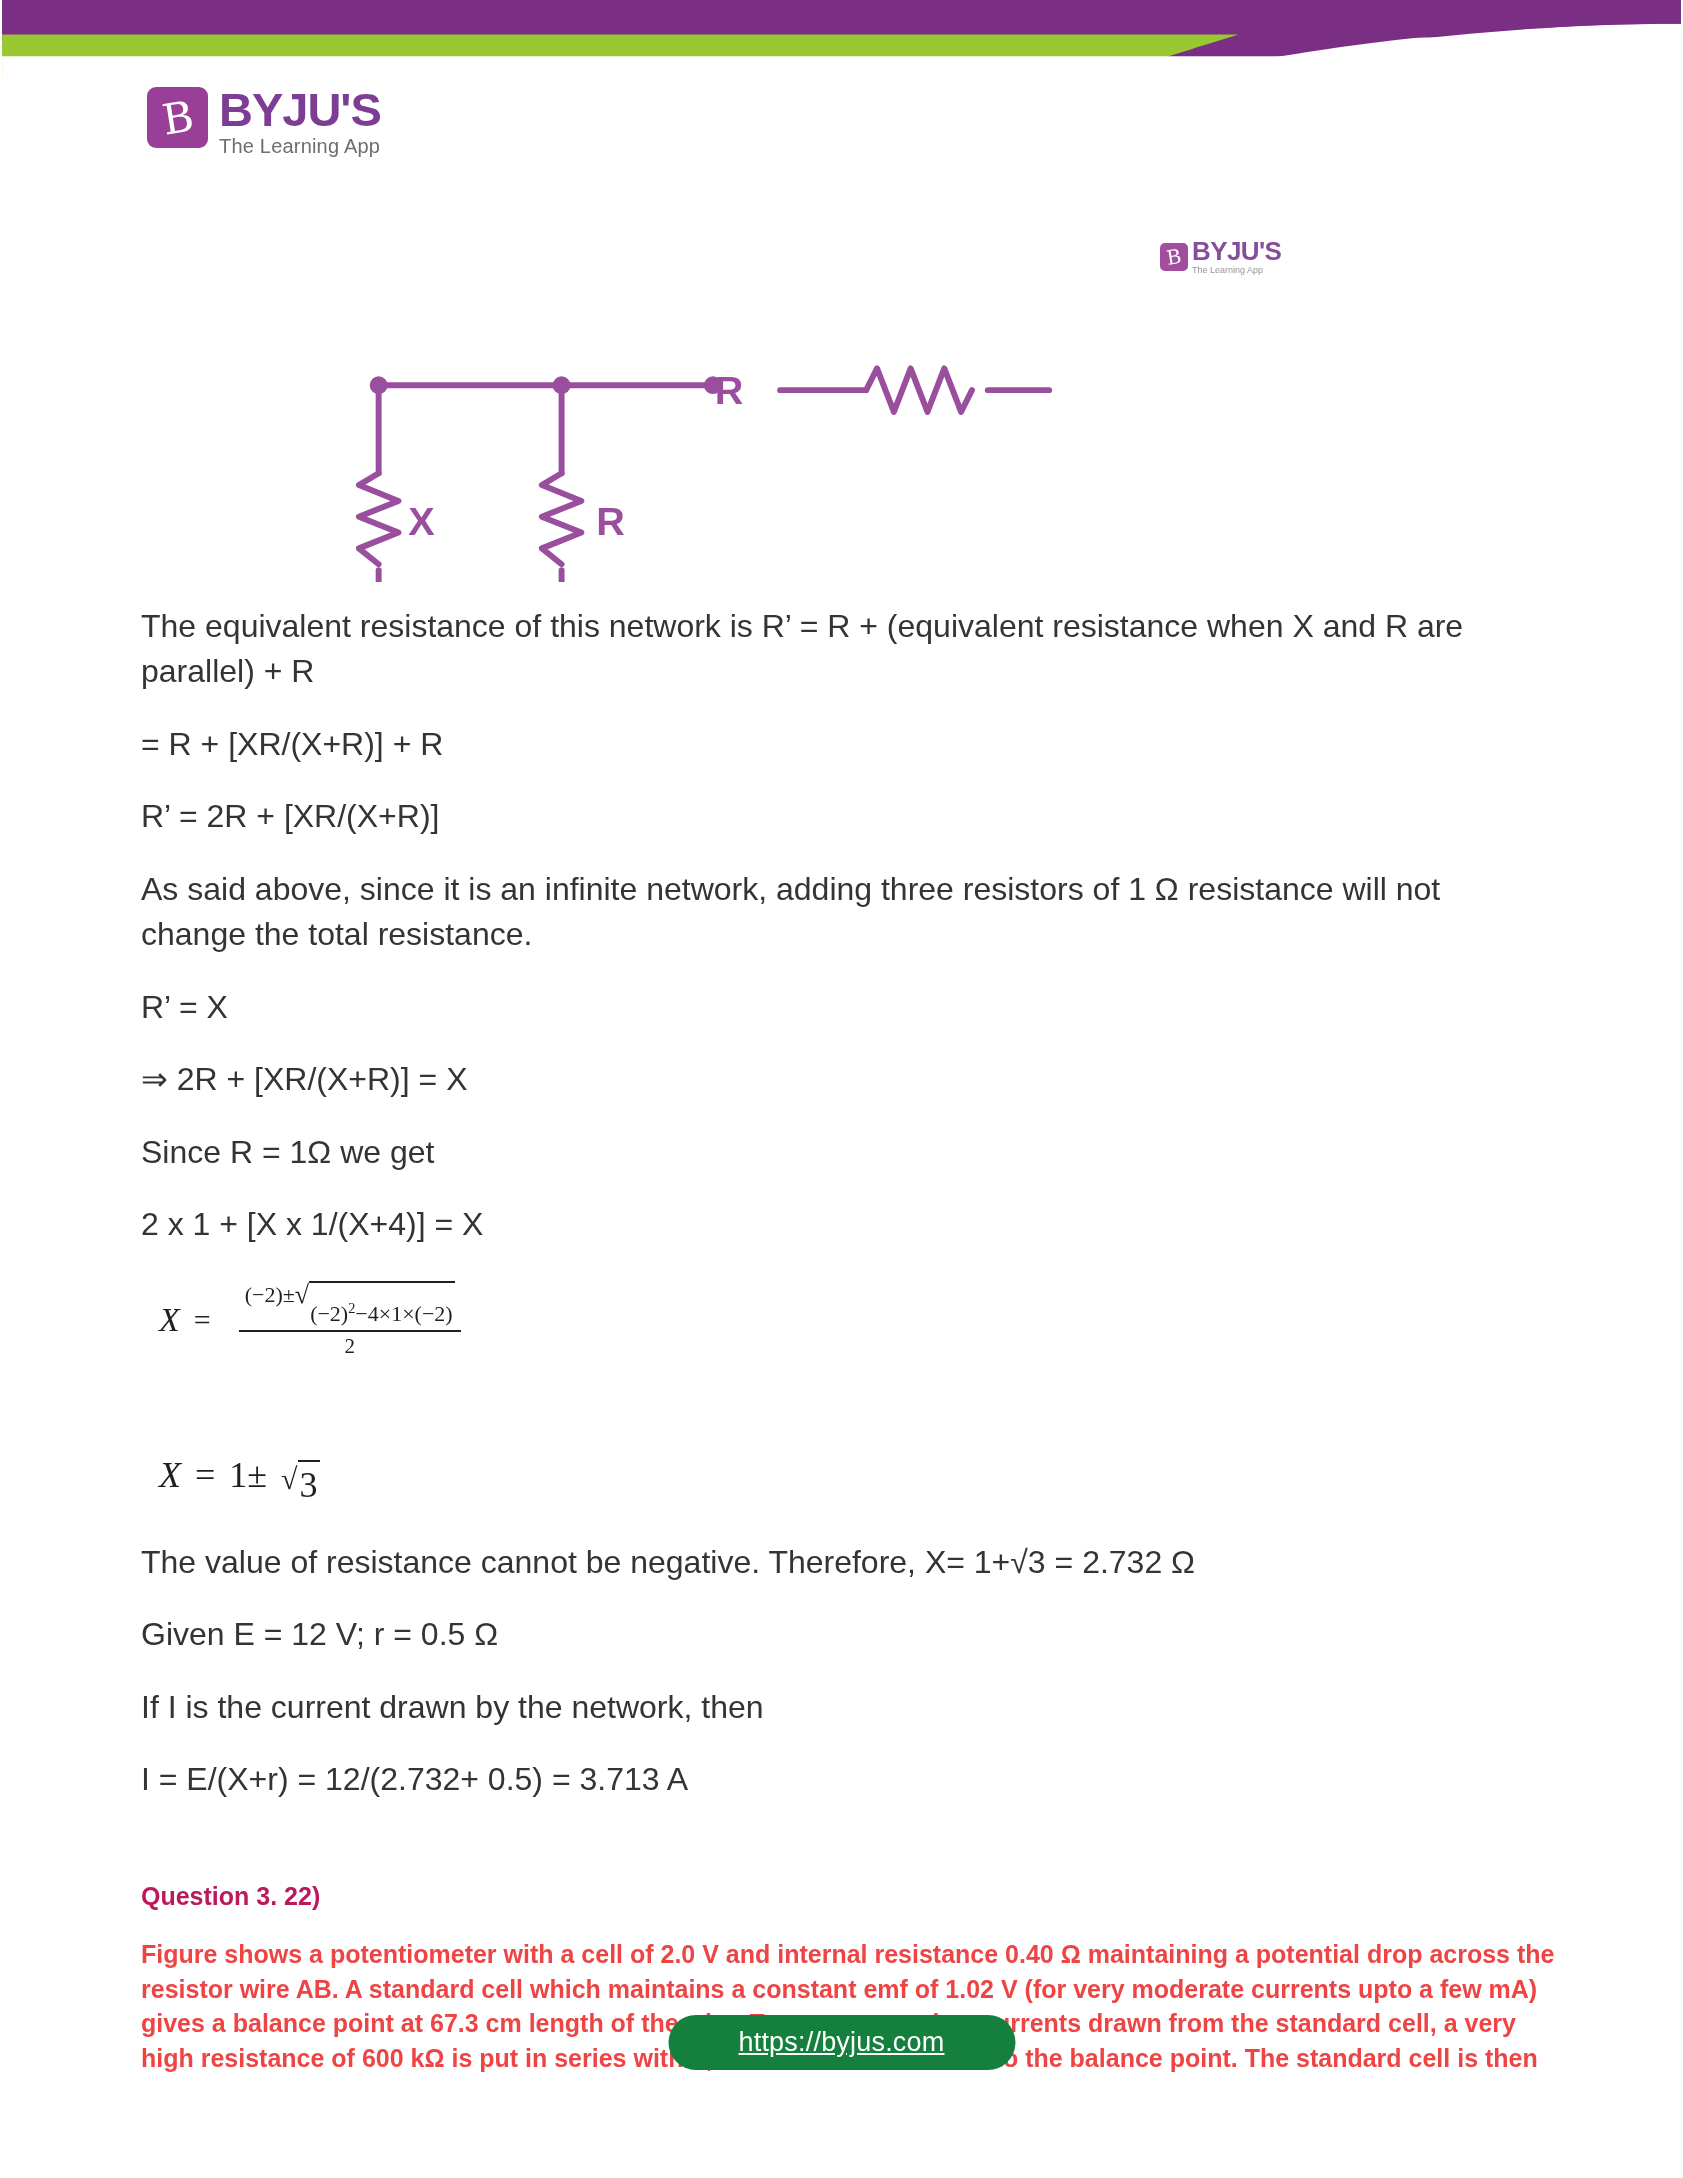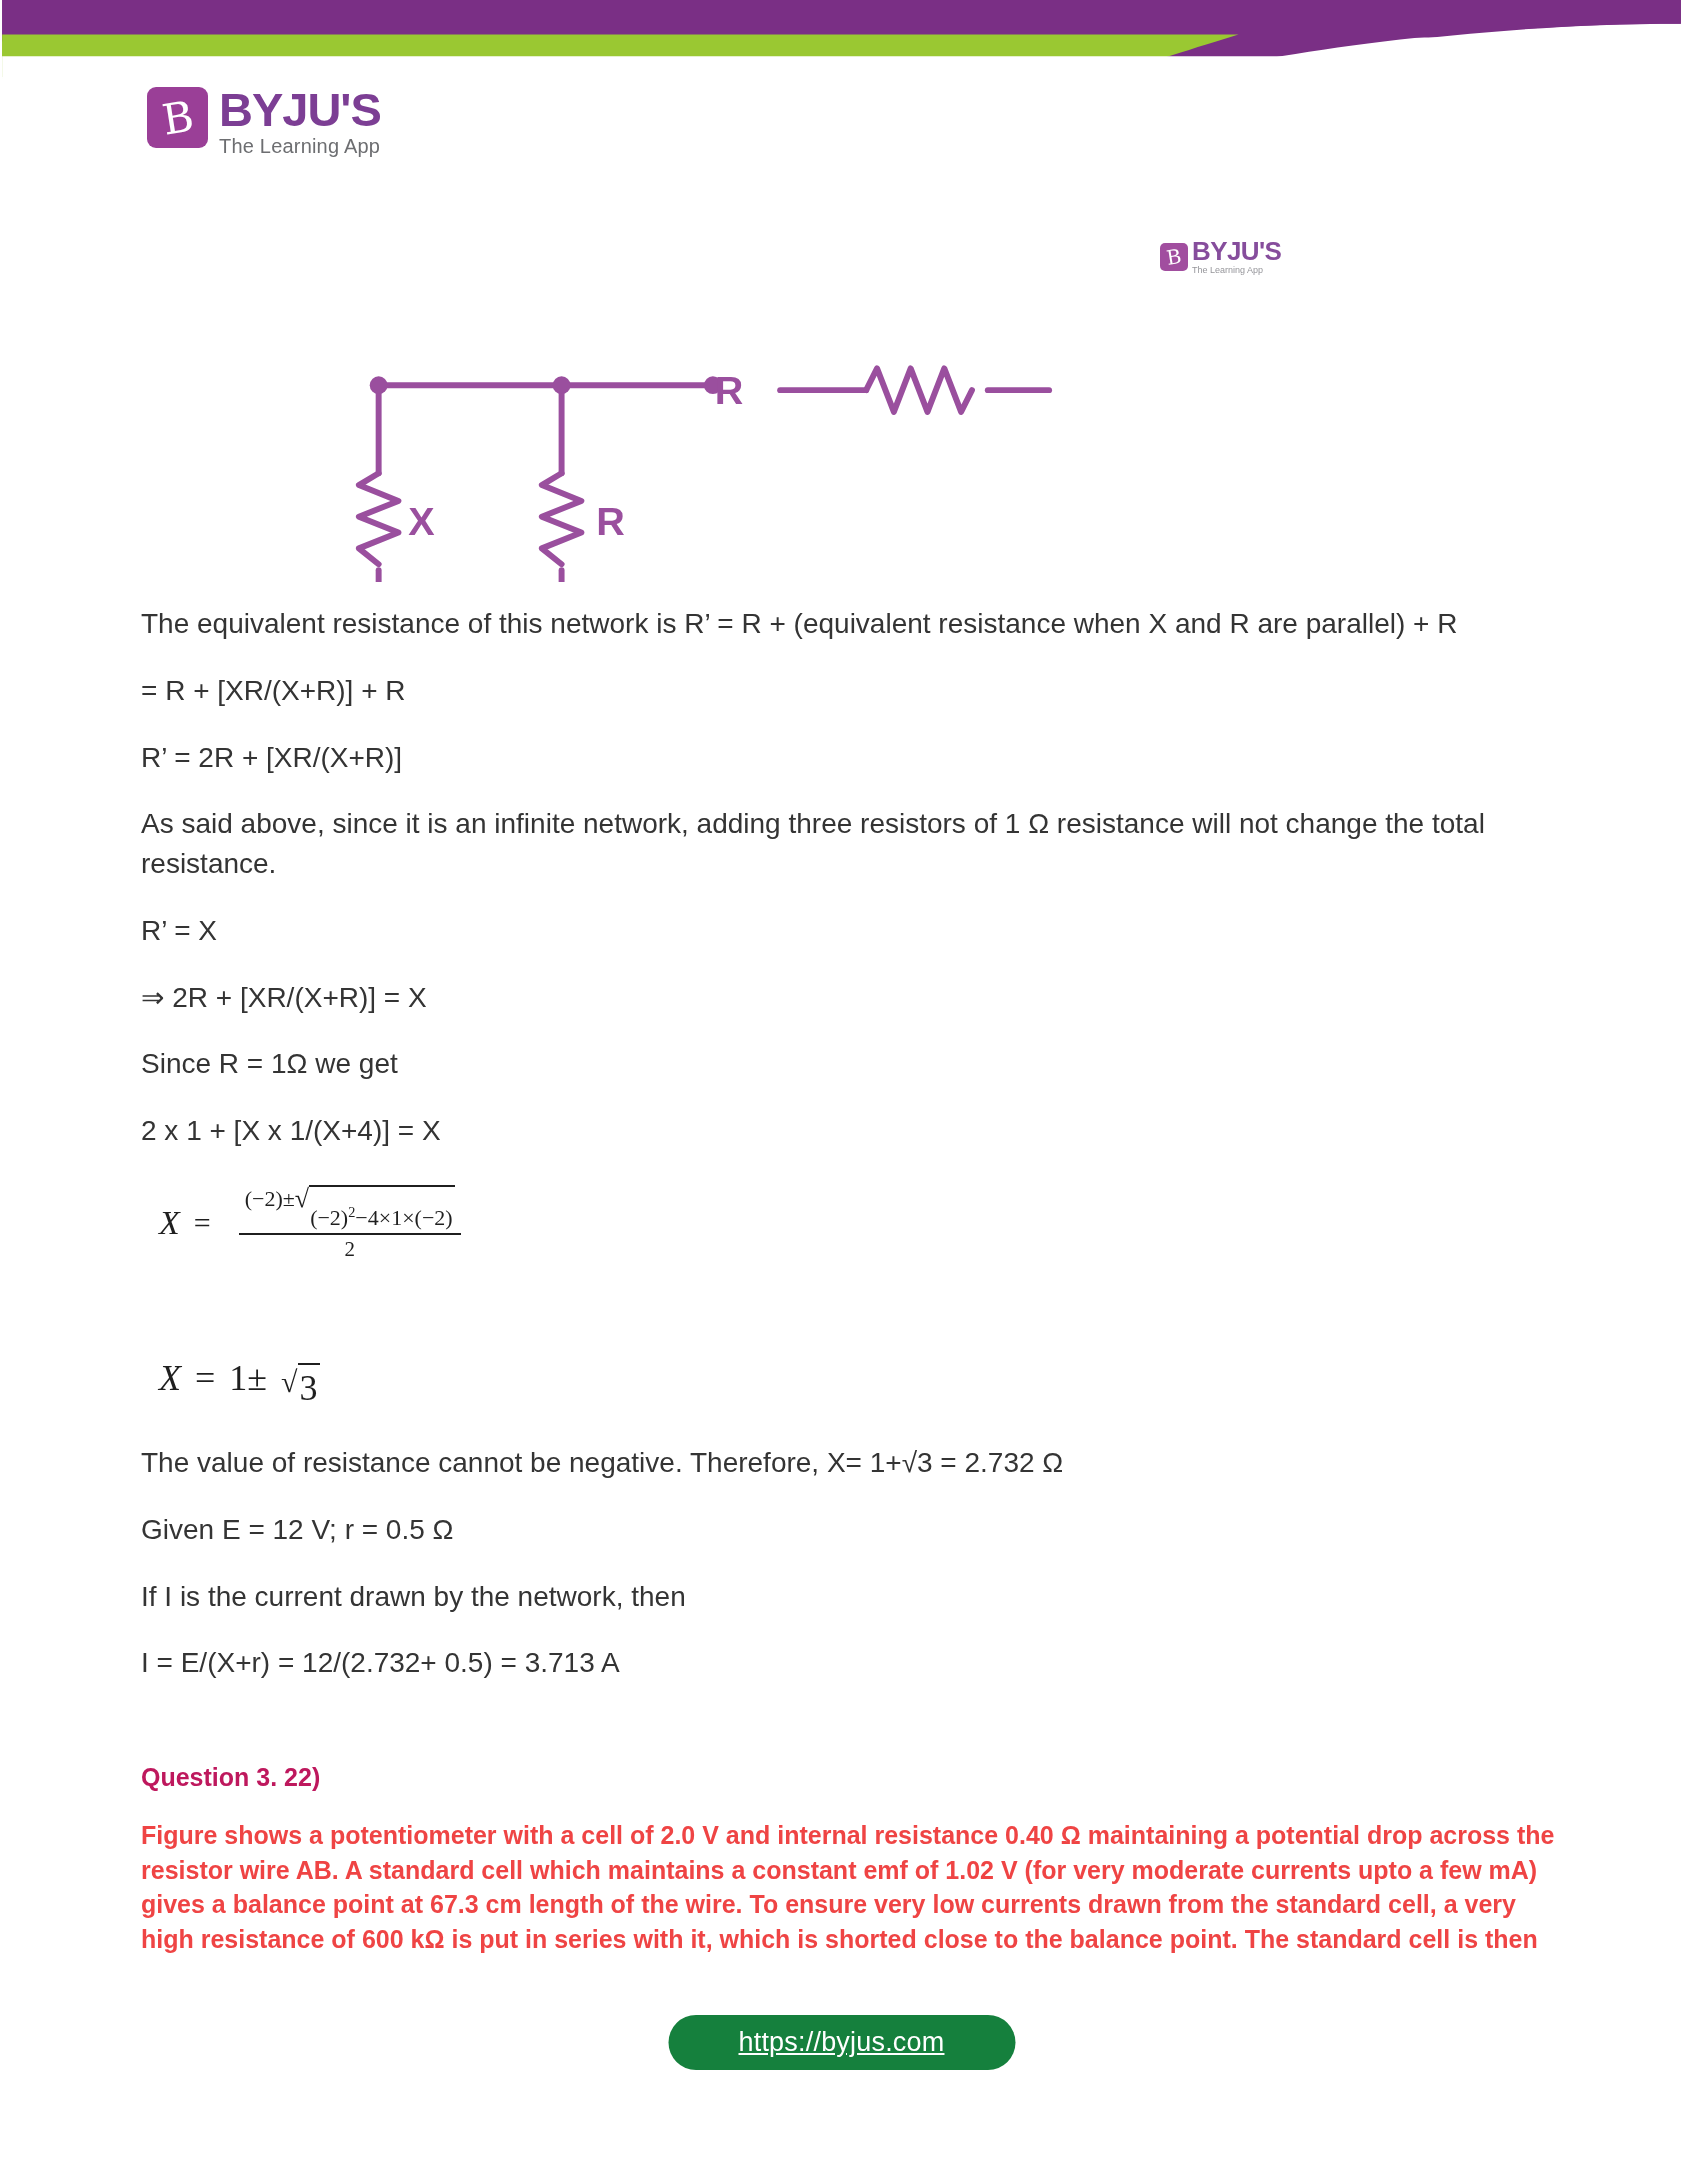--- a/index.html
+++ b/index.html
@@ -142,21 +142,21 @@
 
   
   #content {
     position: absolute;
     left: 141px;
     top: 604px;
     width: 1406px;
   }
   .para {
     font-family: "Liberation Sans", sans-serif;
-    font-size: 28px;
+    font-size: 32px;
     color: #343434;
     line-height: 1.42;
     margin: 0 0 27px 0;
   }
 
   
   .math-block {
     font-family: "Liberation Serif", serif;
     color: #1f1f1f;
     margin: 34px 0 0 0;

